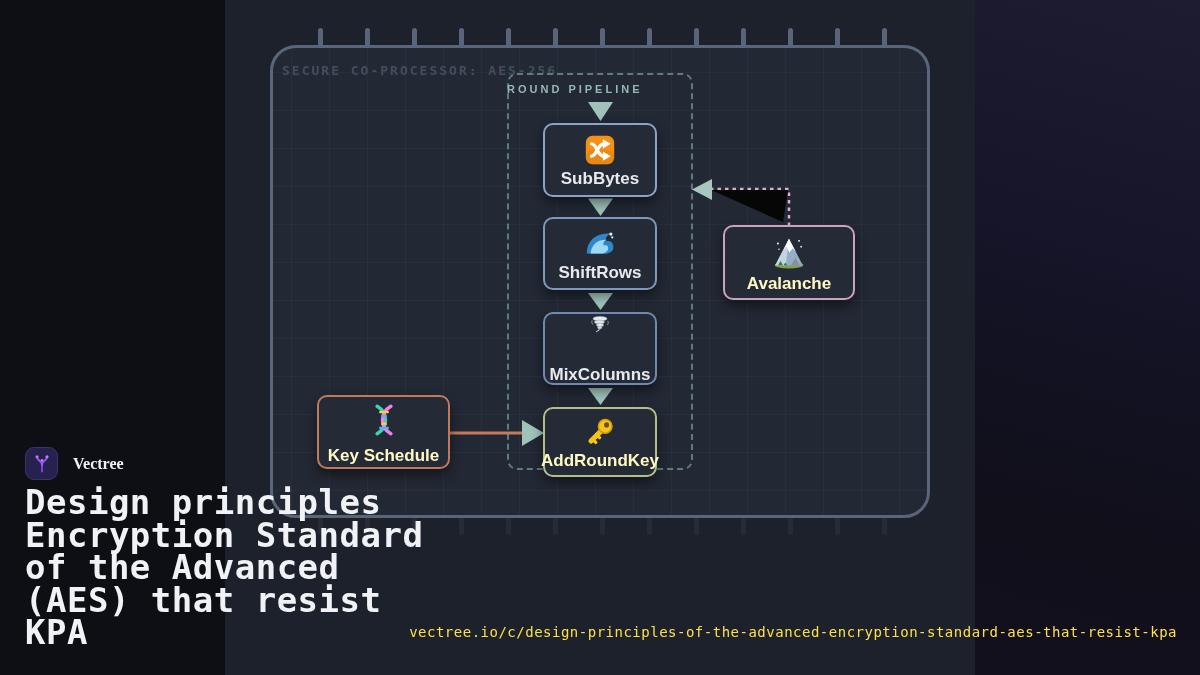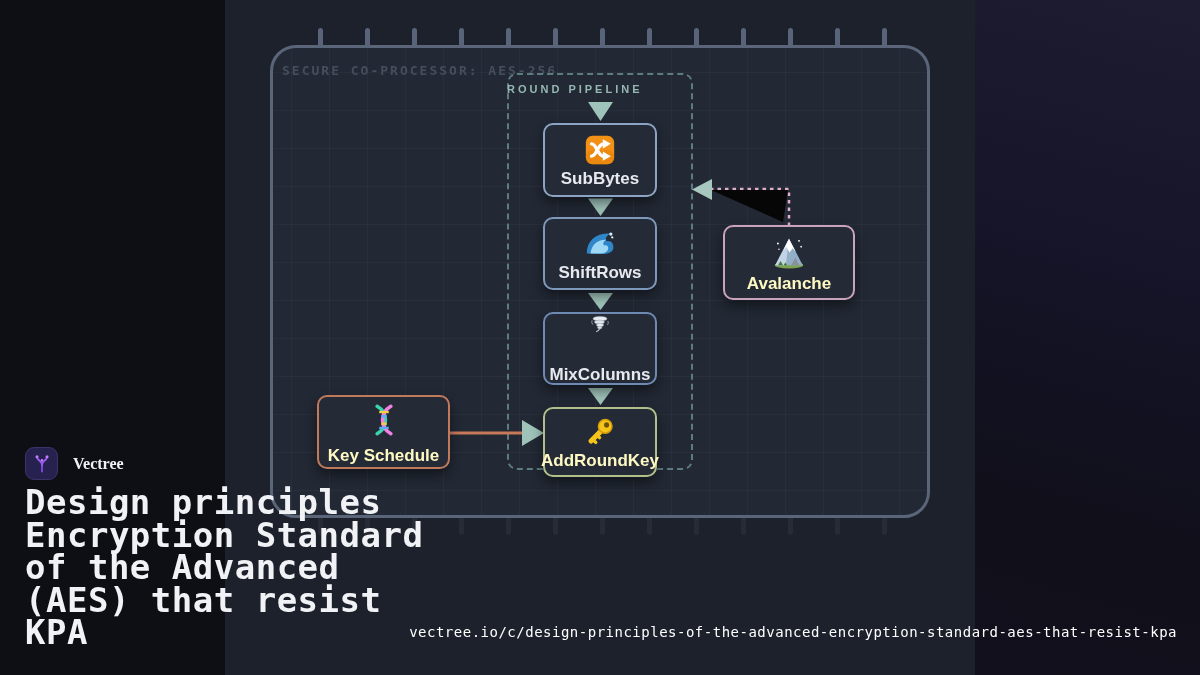--- a/index.html
+++ b/index.html
@@ -55,21 +55,21 @@
   .brand{position:absolute;left:25px;top:447px;display:flex;align-items:center;gap:15px;z-index:10;}
   .brand-logo{width:33px;height:33px;border-radius:9px;background:#262250;
     border:1px solid #3a3468;display:flex;align-items:center;justify-content:center;box-sizing:border-box;}
   .brand-name{font-family:Liberation Serif, serif;
     font-size:16px;font-weight:bold;color:#f0f1f4;}
   .headline{position:absolute;left:25px;top:486px;z-index:10;
     font-family:"DejaVu Sans Mono","Liberation Mono",monospace;
     font-size:34px;line-height:32.5px;font-weight:bold;color:#f1f2f5;letter-spacing:0.5px;}
   .footer-url{position:absolute;right:23px;top:624px;z-index:10;
     font-family:"DejaVu Sans Mono","Liberation Mono",monospace;
-    font-size:14px;color:#ffffff;letter-spacing:0.5px;}
+    font-size:14px;color:#fde047;letter-spacing:0.5px;}
 </style>
 </head>
 <body>
 
 <div class="stage">
   <div class="bg-right"></div>
 
   <div class="canvas">
 
     <div id="pins">

